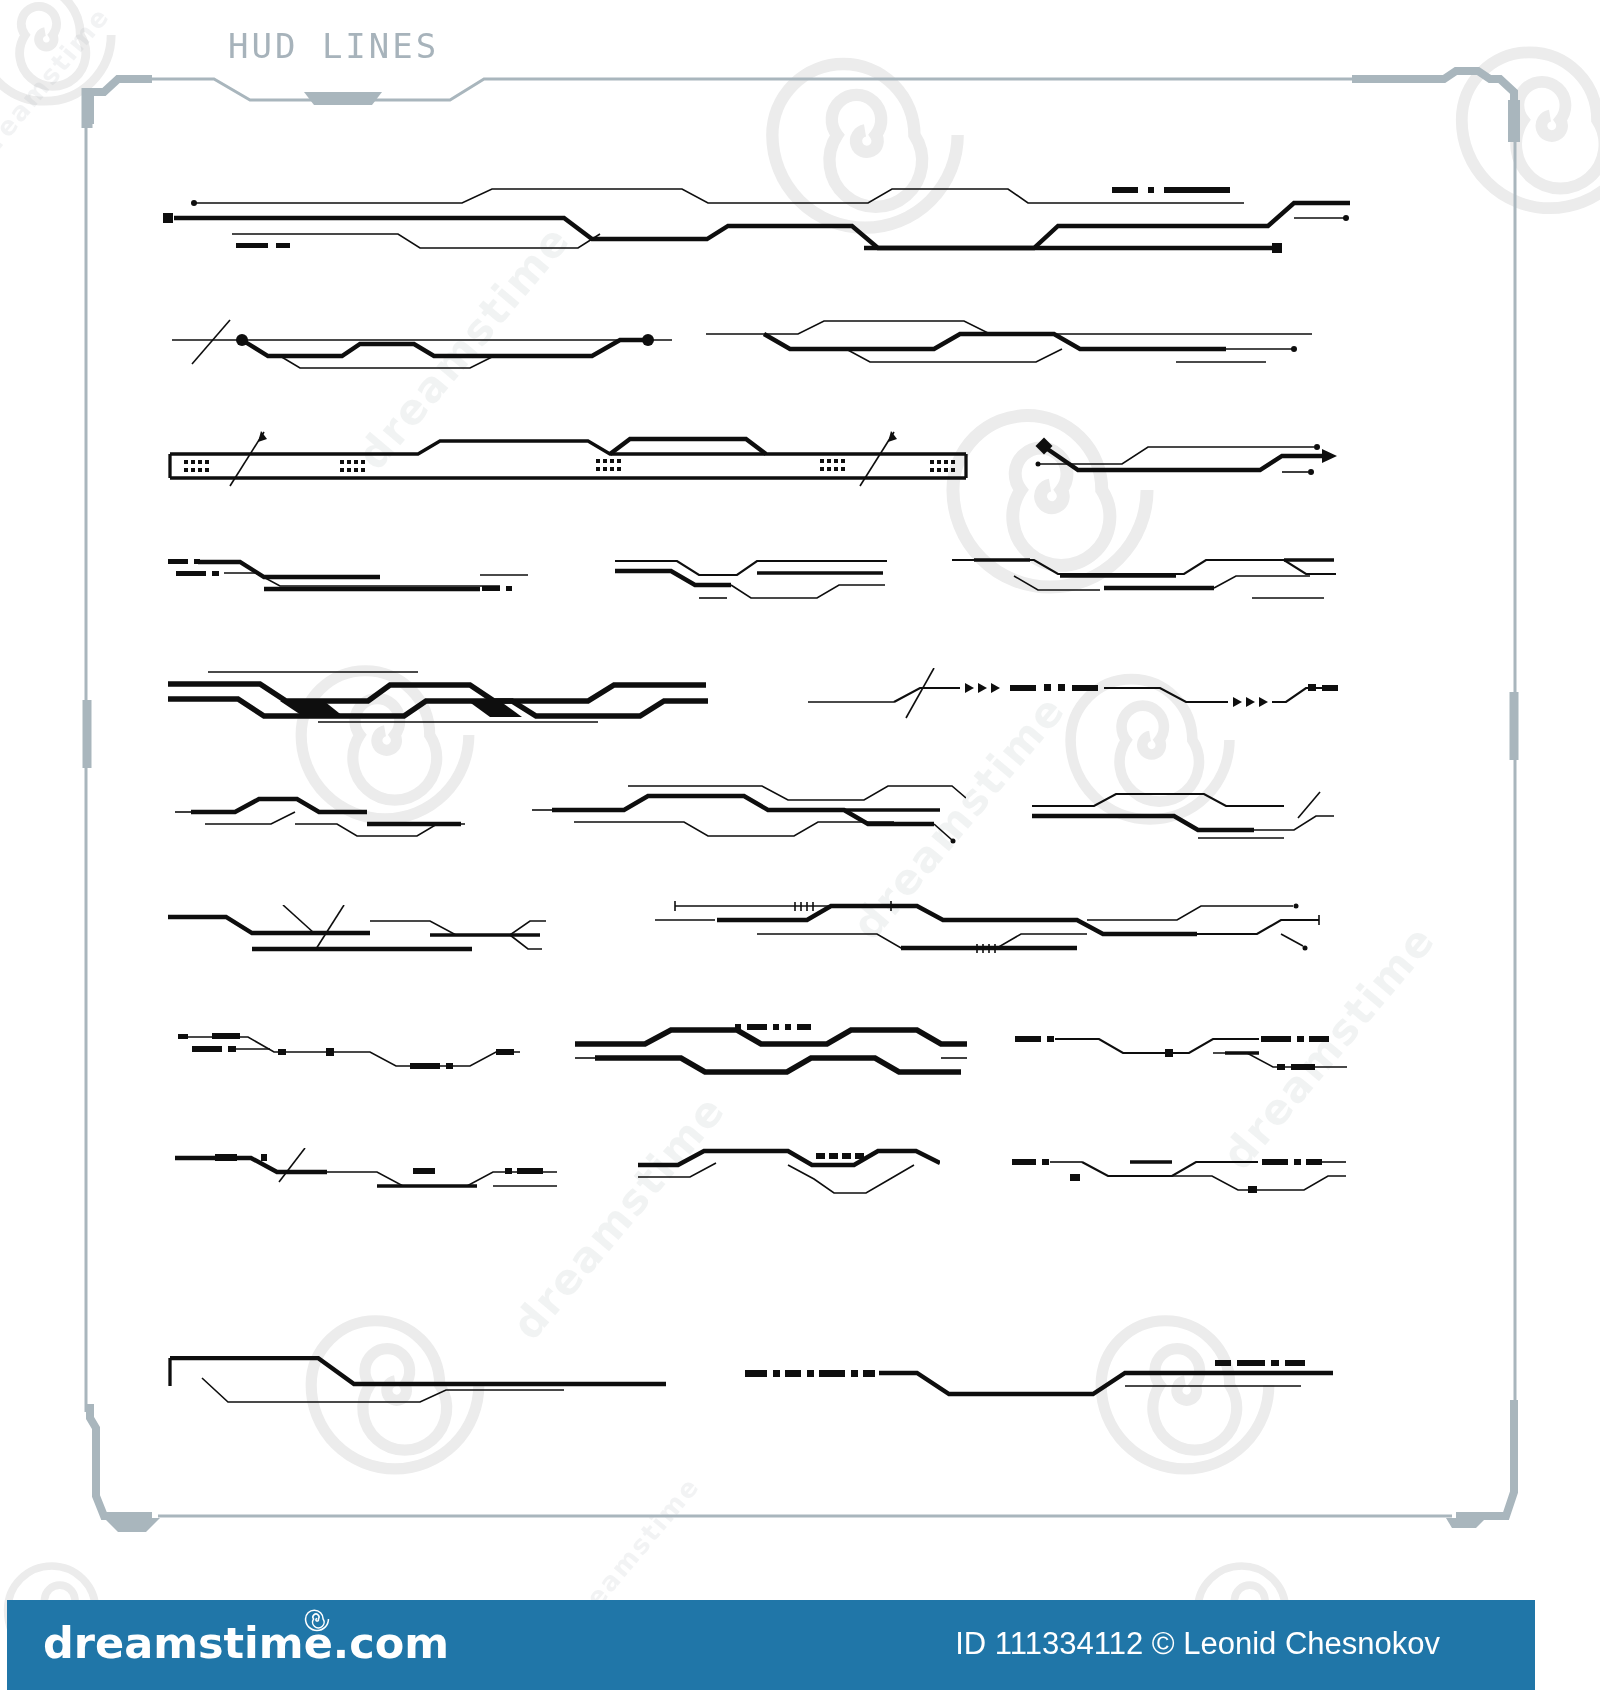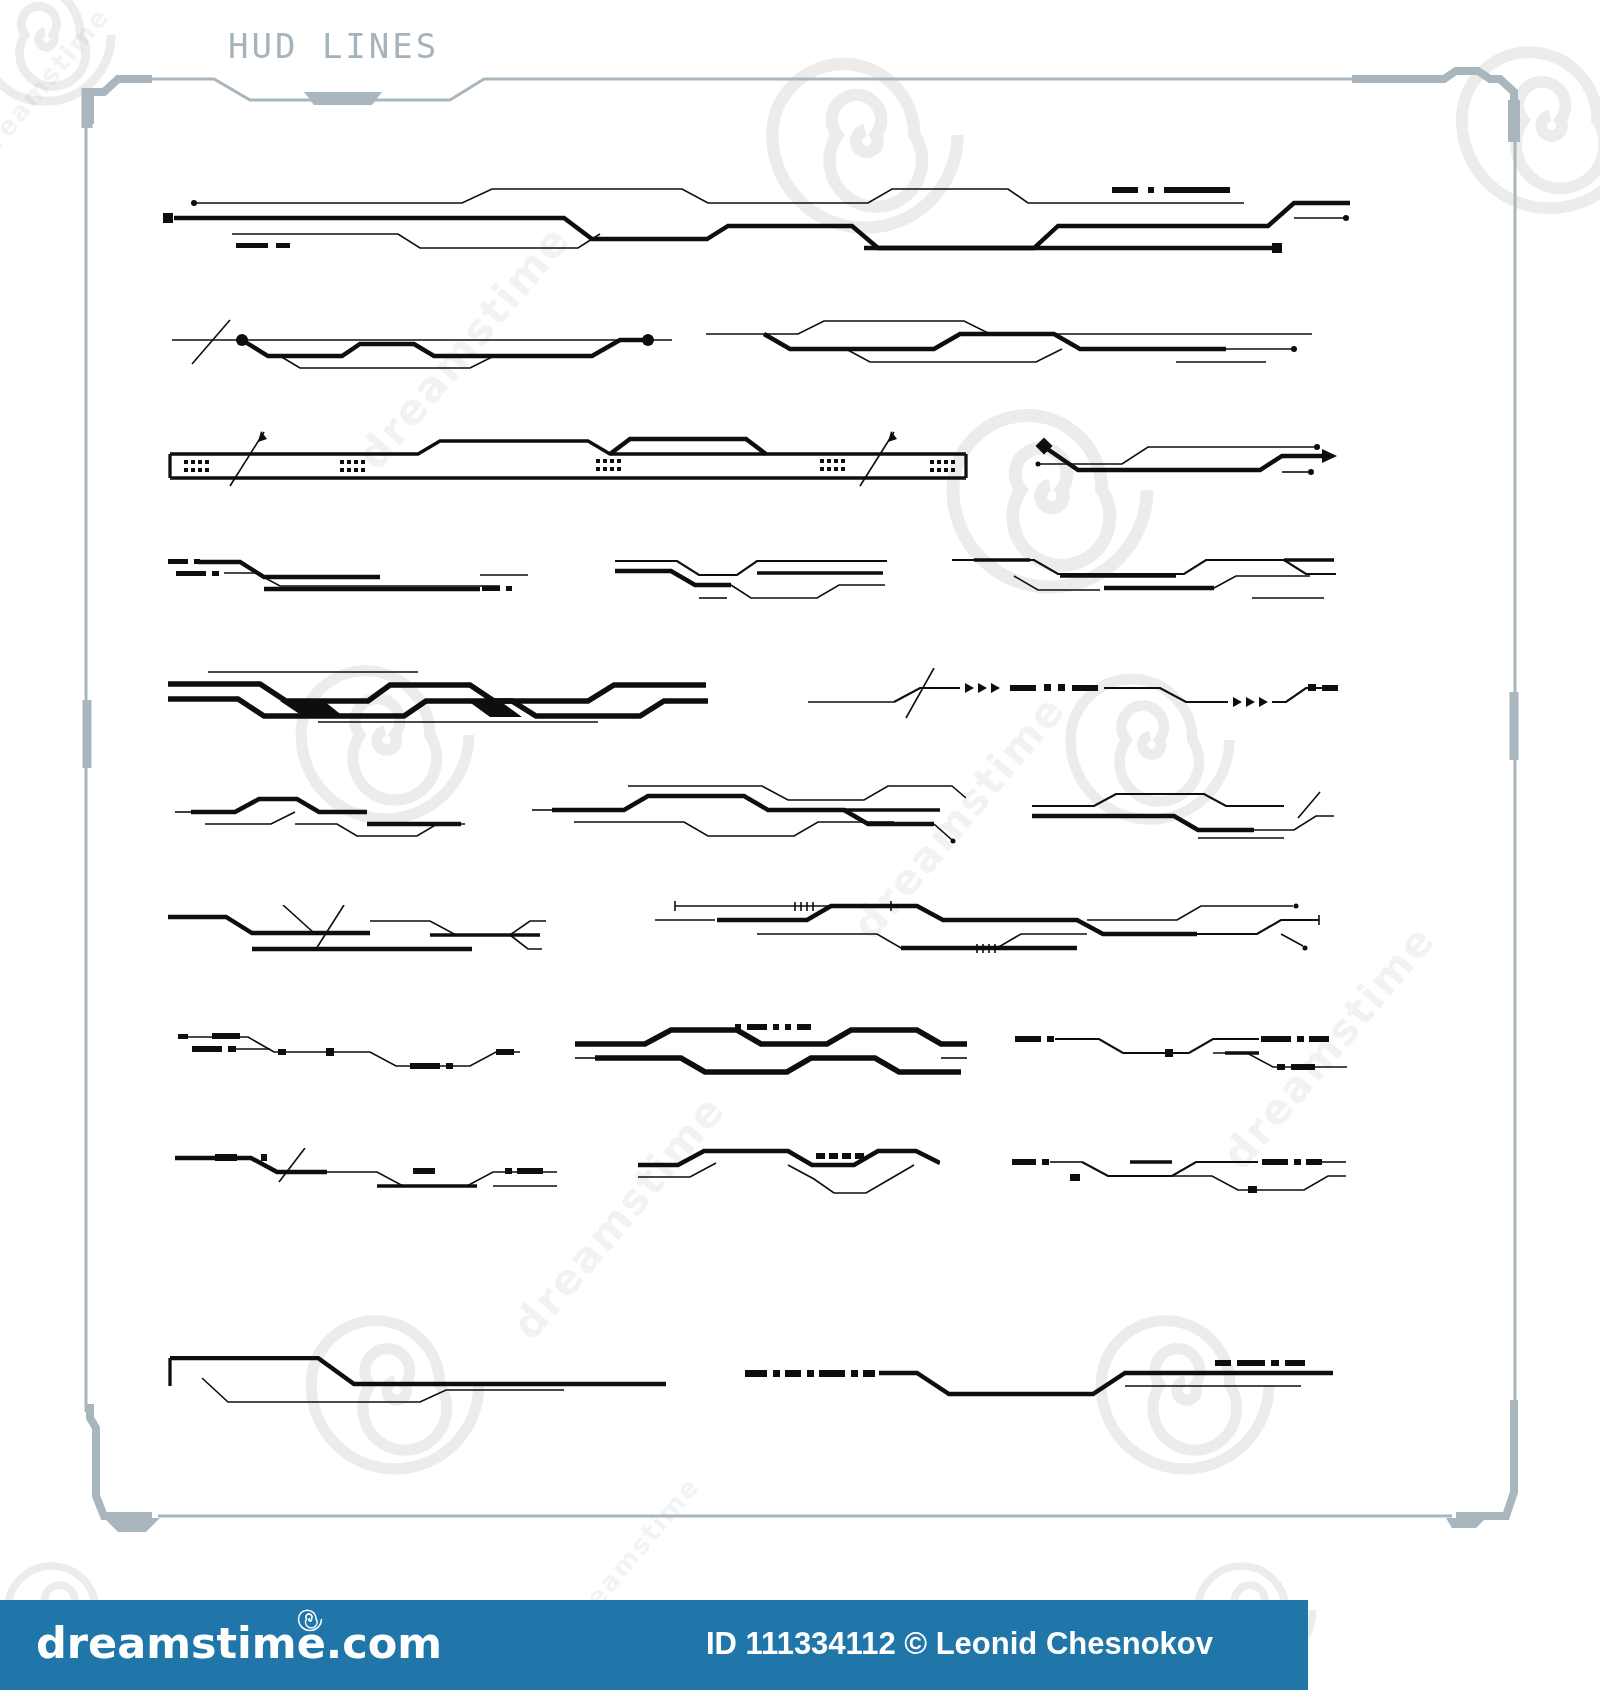--- a/index.html
+++ b/index.html
@@ -29,32 +29,32 @@
   .frame .fl{fill:none;stroke:var(--frame,#a9b6bd);}
   .frame .fp{fill:var(--frame,#a9b6bd);stroke:none;}
   
   .hud{position:absolute;}
   .hud polyline,.hud line{fill:none;stroke:var(--ink,#101010);stroke-linejoin:miter;stroke-linecap:butt;}
   .w1{stroke-width:1.6px;} .w2{stroke-width:2.2px;} .w3{stroke-width:3.3px;}
   .w4{stroke-width:4.4px;} .w5{stroke-width:5.5px;}
   .dot{fill:var(--ink,#101010);stroke:none;}
   
   .bar{
-    position:absolute;left:0;top:1600px;width:1308px;height:90px;
+    position:absolute;left:7px;top:1600px;width:1528px;height:90px;
     background:var(--bar,#2076a8);
   }
   .brand{
     position:absolute;left:36px;top:18px;
     font-family:"DejaVu Sans", sans-serif;font-weight:bold;
     font-size:43px;color:#fff;letter-spacing:0px;
   }
   .brand-spiral{position:absolute;left:297px;top:6px;color:#fff;}
   .credit{
     position:absolute;right:95px;top:26px;
-    font-family:"Liberation Sans", sans-serif;font-size:31px;font-weight:bold;
+    font-family:"Liberation Sans", sans-serif;font-size:31px;font-weight:normal;
     color:#fff;white-space:nowrap;
   }
 </style>
 </head>
 <body>
 
 <svg width="0" height="0" style="position:absolute">
   <defs>
     <g id="sp">
       <path d="M30,0 A30,30 0 1 1 -30,0 A23,23 0 1 1 16,0 A15,15 0 1 1 -9,0 A8,8 0 1 1 3.5,0 A3.5,3.5 0 1 1 0,-1.5" fill="none" stroke="currentColor" stroke-width="4"></path>

